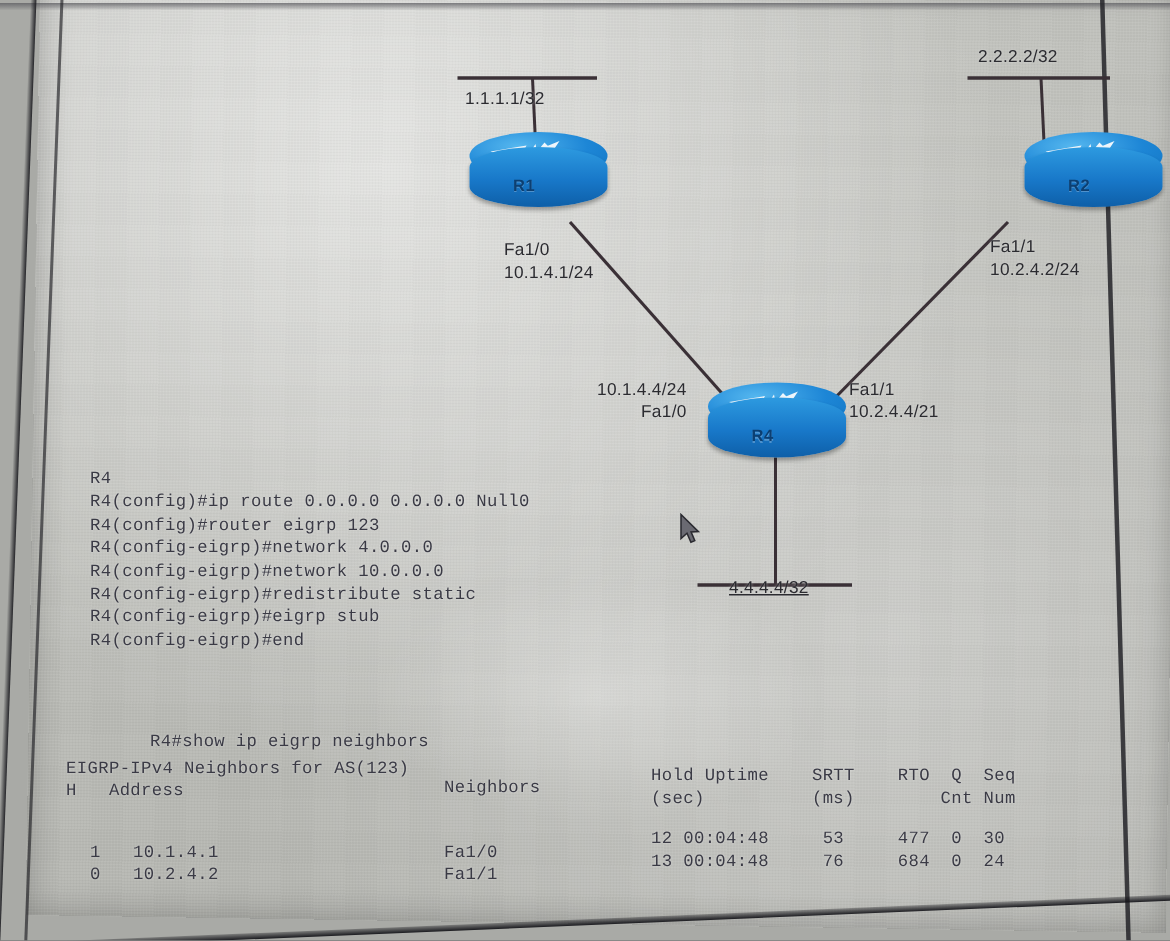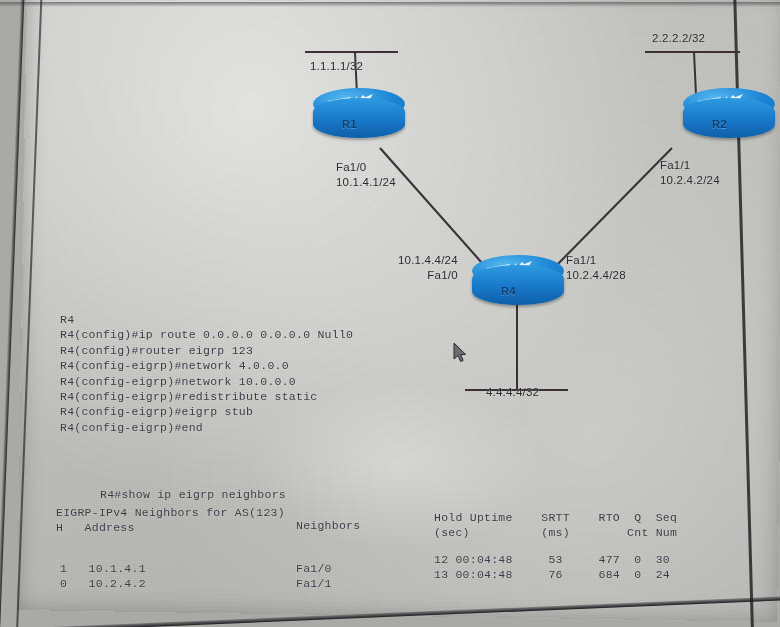--- a/index.html
+++ b/index.html
@@ -147,21 +147,21 @@
     line-height: 15.4px;
     color: #3a3a45;
     white-space: pre;
     letter-spacing: 0.25px;
     text-shadow: 0 0 1.5px rgba(255,255,255,0.45);
   }
   .term.blurred { filter: blur(0.28px); }
 
   #config-block { left: 60px; top: 312px; }
   #show-cmd-block { left: 60px; top: 487px; margin-left: 40px; }
-  #neighbor-left { left: 56px; top: 505px; }
+  #neighbor-left { left: 44px; top: 505px; }
   #neighbor-rows-left { left: 60px; top: 561px; }
   #neighbor-if { left: 296px; top: 518px; }
   #neighbor-if-rows { left: 296px; top: 561px; }
   #neighbor-head-right { left: 434px; top: 510px; }
   #neighbor-rows-right { left: 434px; top: 552px; }
 
   .cursor { position: absolute; left: 452px; top: 342px; width: 16px; height: 22px; }
 </style>
 </head>
 <body>
@@ -249,23 +249,23 @@
       </div>
       <div class="body"></div>
       <div class="label">R4</div>
     </div>
     <div class="if-label" style="left:398px; top:253px; text-align:right;">
       <div>10.1.4.4/24</div>
       <div>Fa1/0</div>
     </div>
     <div class="if-label" style="left:566px; top:253px;">
       <div>Fa1/1</div>
-      <div>10.2.4.4/28</div>
-    </div>
-    <div class="net-label" style="left:486px; top:386px;">4.4.4.4/32</div>
+      <div>10.2.4.4/21</div>
+    </div>
+    <div class="net-label" style="left:486px; top:386px;text-decoration:underline;">4.4.4.4/32</div>
   </div>
 
   <div class="term blurred" id="config-block">R4
 R4(config)#ip route 0.0.0.0 0.0.0.0 Null0
 R4(config)#router eigrp 123
 R4(config-eigrp)#network 4.0.0.0
 R4(config-eigrp)#network 10.0.0.0
 R4(config-eigrp)#redistribute static
 R4(config-eigrp)#eigrp stub
 R4(config-eigrp)#end</div>

